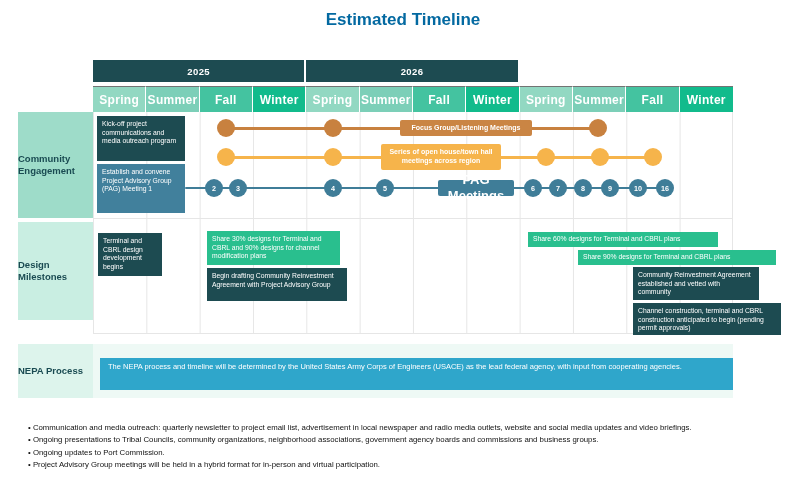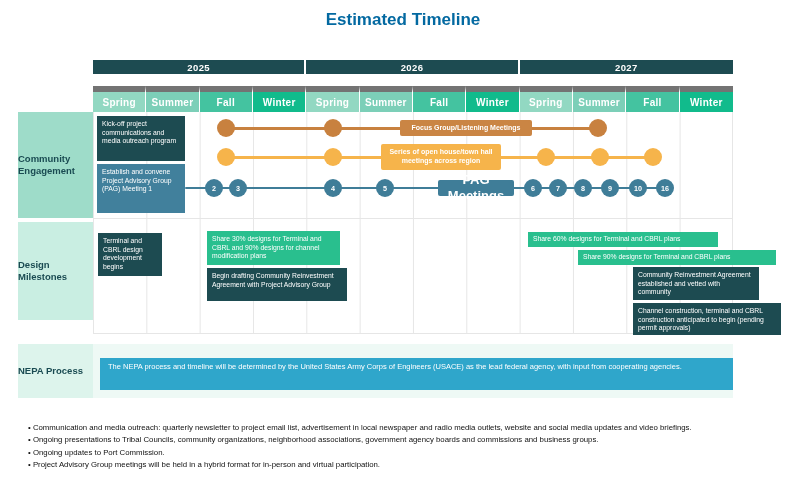--- a/index.html
+++ b/index.html
@@ -1,27 +1,27 @@
 <!DOCTYPE html>
 <html><head>
 <meta charset="utf-8">
 <style>
   html,body{margin:0;padding:0;background:#fff;}
   .stage{position:relative;width:806px;height:500px;background:#fff;
          font-family:"Liberation Sans",sans-serif;overflow:hidden;}
   .title{position:absolute;top:10px;left:0;width:806px;text-align:center;margin:0;
          font-size:17px;font-weight:bold;color:#0369a1;}
   
-  .year-cell{position:absolute;top:60px;height:14px;background:#1d4b51;color:#fff;
+  .year-cell{position:absolute;top:60px;height:22px;background:#1d4b51;color:#fff;
              display:flex;align-items:center;justify-content:center;font-size:9.5px;
              font-weight:bold;letter-spacing:.4px;border-right:2px solid #fff;box-sizing:border-box;}
   .season-cell{position:absolute;top:86px;height:26px;width:53.33px;color:#fff;
-               display:flex;align-items:center;justify-content:center;font-size:10px;
+               display:flex;align-items:center;justify-content:center;font-size:12px;
                font-weight:bold;letter-spacing:.3px;border-right:1px solid #fff;
-               border-top:6px solid #737373;box-sizing:border-box;}
+               border-top:1px solid #737373;box-sizing:border-box;}
   .sp{background:#92d8c2;} .su{background:#7ccfb8;} .fa{background:#44c3a0;} .wi{background:#11bb8c;}
   
   .grid-bg{position:absolute;left:93px;top:112px;width:640px;height:222px;
            background-image:linear-gradient(90deg,#e6e6e6 1px,transparent 1px);
            background-size:53.333px 100%;border-right:1px solid #e6e6e6;
            border-bottom:1px solid #e6e6e6;box-sizing:border-box;}
   .hline{position:absolute;left:93px;width:640px;height:1px;background:#e6e6e6;}
   
   .rowlab{position:absolute;left:18px;width:75px;color:#1a4b52;font-weight:bold;
           font-size:9.5px;line-height:1.25;display:flex;flex-direction:column;
@@ -52,21 +52,20 @@
 </style>
 </head>
 <body>
 
 <div class="stage">
 
   <h1 class="title">Estimated Timeline</h1>
 
   <div class="year-cell" style="left:93px;width:213.33px">2025</div>
   <div class="year-cell" style="left:306.33px;width:213.33px">2026</div>
-  <div class="year-cell" style="left:519.67px;width:213.33px;border-right:none">2027</div>
 
   <div class="season-cell sp" style="left:93px">Spring</div>
   <div class="season-cell su" style="left:146.33px">Summer</div>
   <div class="season-cell fa" style="left:199.67px">Fall</div>
   <div class="season-cell wi" style="left:253px">Winter</div>
   <div class="season-cell sp" style="left:306.33px">Spring</div>
   <div class="season-cell su" style="left:359.67px">Summer</div>
   <div class="season-cell fa" style="left:413px">Fall</div>
   <div class="season-cell wi" style="left:466.33px">Winter</div>
   <div class="season-cell sp" style="left:519.67px">Spring</div>

